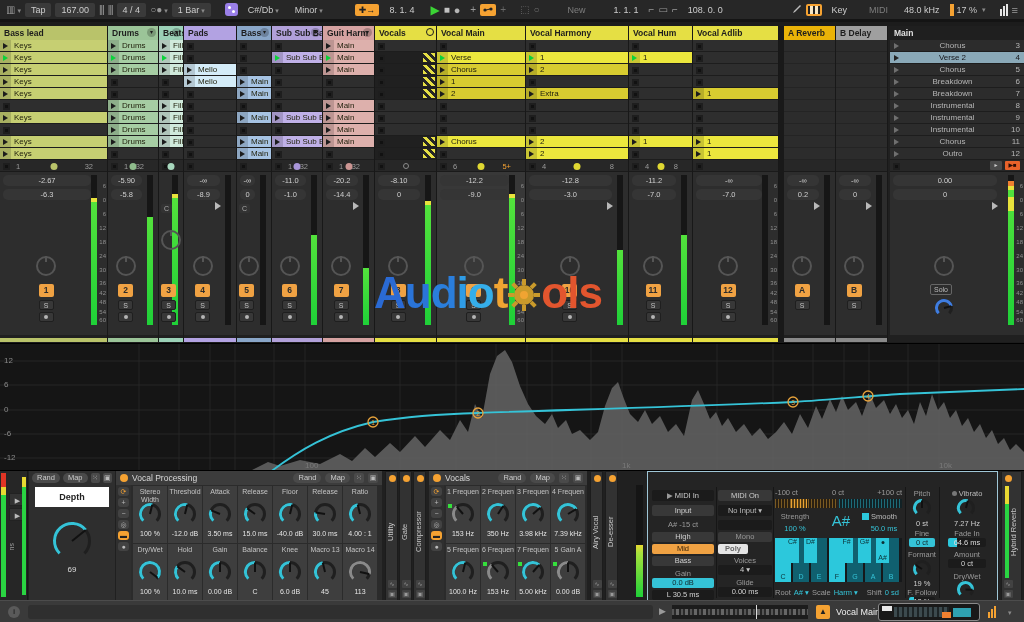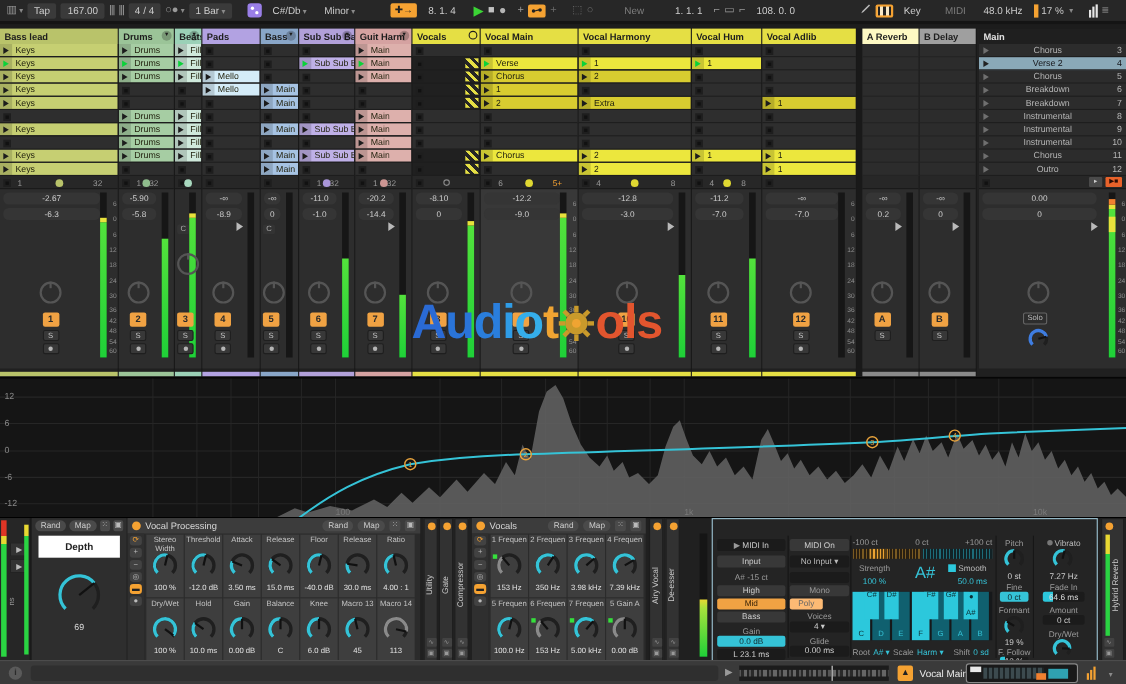--- a/index.html
+++ b/index.html
@@ -165,21 +165,21 @@
     <div class="tgroup" style="margin-left:14px;">
       <span class="ticon" style="color:#6f6f6f;">⬚</span>
       <span class="ticon" style="color:#6f6f6f;">○</span>
       <span class="chip plain dim">New</span>
       <span class="chip plain" style="margin-left:12px;">1. 1. 1</span>
       <span class="ticon">⌐</span>
       <span class="ticon">▭</span>
       <span class="ticon">⌐</span>
       <span class="chip plain">108. 0. 0</span>
     </div>
-    <div class="tgroup" style="position:absolute; right:16px;text-align:right;">
+    <div class="tgroup" style="position:absolute; right:6px;text-align:right;">
       <span class="ticon">
         <svg width="10" height="10" viewBox="0 0 10 10">
             <path d="M1 9 L3 8 L9 2 L8 1 L2 7 Z" fill="#bbb"></path>
           </svg>
       </span>
       <span class="pianoic"></span>
       <span class="chip plain">Key</span>
       <span class="chip plain dim" style="margin-left:6px;">MIDI</span>
       <span class="chip plain">48.0 kHz</span>
       <span class="cpuwrap">
@@ -1110,21 +1110,21 @@
           </div>
           <div class="panknob" style="top: 84px; left: 25px;"></div>
           <div class="numbtn" style="top: 112px; left: 27.5px;">12</div>
           <div class="sbtn" style="top: 128px; left: 27.5px;">S</div>
           <div class="dotbtn" style="top: 140px; left: 27.5px;"></div>
         </div>
         <div class="colorstrip" style="background: rgb(229, 223, 68);"></div>
       </div>
       <div style="width: 5px; background: rgb(25, 25, 25); flex: 0 0 auto;"></div>
       <div class="tcol" style="width: 52px;">
-        <div class="thead" style="background: #fef9c3;">A Reverb</div>
+        <div class="thead" style="background: #eab308;">A Reverb</div>
         <div class="retslot"></div>
         <div class="retslot"></div>
         <div class="retslot"></div>
         <div class="retslot"></div>
         <div class="retslot"></div>
         <div class="retslot"></div>
         <div class="retslot"></div>
         <div class="retslot"></div>
         <div class="retslot"></div>
         <div class="retslot"></div>
@@ -1598,26 +1598,26 @@
       </div>
       <div id="autoshift">
         <div class="asbox asdark" style="left: 4px; top: 18px; width: 62px; height: 11px; line-height: 11px; color: rgb(204, 204, 204);"><span style="color:#999">▶</span> MIDI In</div>
         <div class="asbox" style="left: 4px; top: 33px; width: 62px; height: 11px; line-height: 11px;">Input</div>
         <div class="aslab" style="left: 4px; top: 48px; width: 62px;">A# -15 ct</div>
         <div class="asbox" style="left: 4px; top: 60px; width: 62px; height: 10px; line-height: 10px;">High</div>
         <div class="asbox" style="left: 4px; top: 72px; width: 62px; height: 10px; line-height: 10px; background: rgb(240, 162, 67); color: rgb(58, 36, 8);">Mid</div>
         <div class="asbox" style="left: 4px; top: 84px; width: 62px; height: 10px; line-height: 10px;">Bass</div>
         <div class="aslab" style="left: 4px; top: 97px; width: 62px;">Gain</div>
         <div class="asbox tealfill" style="left: 4px; top: 106px; width: 62px; height: 10px; line-height: 10px;">0.0 dB</div>
-        <div class="asbox asdark" style="left: 4px; top: 118px; width: 62px; height: 10px; line-height: 10px;">L 23.1 ms</div>
+        <div class="asbox asdark" style="left: 4px; top: 118px; width: 62px; height: 10px; line-height: 10px;">L 30.5 ms</div>
         <div class="asbox" style="left: 70px; top: 18px; width: 54px; height: 11px; line-height: 11px;">MIDI On</div>
         <div class="asbox asdark" style="left: 70px; top: 33px; width: 54px; height: 11px; line-height: 11px; color: rgb(187, 187, 187);">No Input ▾</div>
         <div class="asbox asdark" style="left: 70px; top: 48px; width: 54px; height: 10px; line-height: 10px;"></div>
         <div class="asbox" style="left: 70px; top: 60px; width: 54px; height: 10px; line-height: 10px; color: rgb(153, 153, 153);">Mono</div>
-        <div class="asbox" style="left: 70px; top: 72px; width: 30px; height: 10px; line-height: 10px; background: #fdba74; color: rgb(102, 102, 102);">Poly</div>
+        <div class="asbox" style="left: 70px; top: 72px; width: 30px; height: 10px; line-height: 10px; background: #e5e5e5; color: rgb(102, 102, 102); font-weight: bold;">Poly</div>
         <div class="aslab" style="left: 70px; top: 84px; width: 54px;">Voices</div>
         <div class="asbox asdark" style="left: 70px; top: 93px; width: 54px; height: 10px; line-height: 10px; color: rgb(204, 204, 204);">4  ▾</div>
         <div class="aslab" style="left: 70px; top: 106px; width: 54px;">Glide</div>
         <div class="asbox asdark" style="left: 70px; top: 115px; width: 54px; height: 10px; line-height: 10px;">0.00 ms</div>
         <div class="aslab" style="left: 127px; top: 16px; width: 40px; text-align: left;">-100 ct</div>
         <div class="aslab" style="left: 170px; top: 16px; width: 40px;">0 ct</div>
         <div class="aslab" style="left: 214px; top: 16px; width: 40px; text-align: right;">+100 ct</div>
         <div style="position: absolute; left: 127px; top: 27px; width: 62px; height: 9px; background: repeating-linear-gradient(90deg, rgb(122, 90, 34) 0px, rgb(122, 90, 34) 1px, rgb(41, 31, 18) 1px, rgb(41, 31, 18) 3px);">
           <div style="position: absolute; left: 16px; top: 0px; bottom: 0px; width: 16px; background: repeating-linear-gradient(90deg, rgb(236, 164, 51) 0px, rgb(236, 164, 51) 1px, rgb(85, 61, 20) 1px, rgb(85, 61, 20) 3px);"></div>
         </div>

